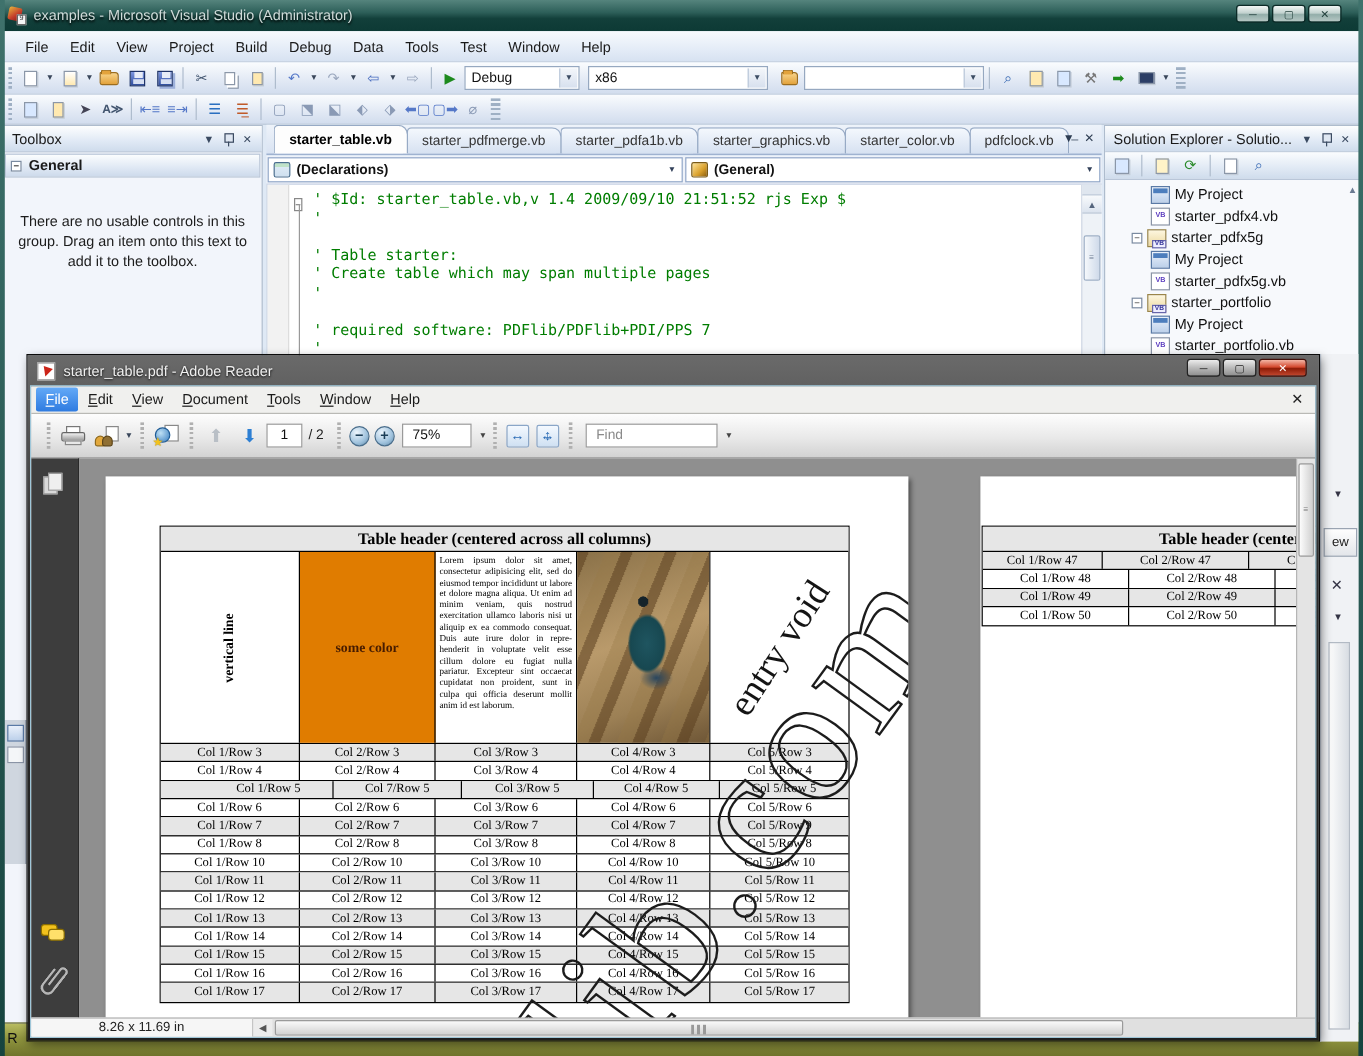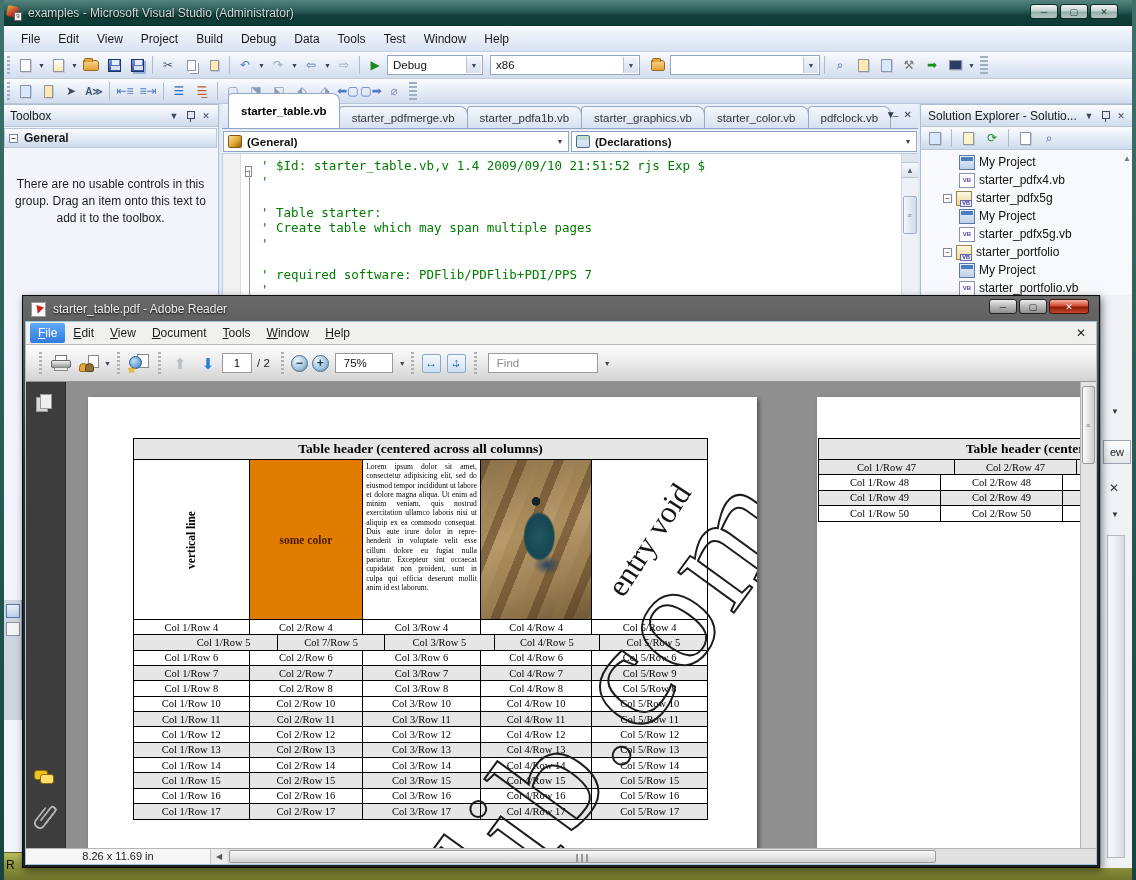--- a/index.html
+++ b/index.html
@@ -75,21 +75,21 @@
     line-height:7px; text-align:center; color:#333; }
   .tb-msg { margin:28px 10px; font-size:12px; color:#1c1c1c; text-align:center; line-height:17px; }
 
   
   .tabstrip { position:absolute; left:222px; top:104px; width:696px; height:25px;
     background:linear-gradient(to bottom,#eef3fa,#d9e3f2); border-bottom:1px solid #8fa5c7;
     display:flex; align-items:flex-end; padding-left:6px; }
   .vs-tab { height:22px; padding:0 12px; font-size:11.5px; color:#333; display:flex; align-items:center;
     background:linear-gradient(to bottom,#f4f8fd,#d6e1f1); border:1px solid #97aac5; border-bottom:none;
     border-radius:4px 8px 0 0; margin-right:-1px; position:relative; }
-  .vs-tab.active { background:#fdfdfd; font-weight:bold; color:#000; z-index:2; height:35px; }
+  .vs-tab.active { background:#fdfdfd; font-weight:bold; color:#000; z-index:2; height:24px; }
   .tabstrip-btns { position:absolute; right:6px; top:5px; display:flex; gap:8px; align-items:center; }
   .tabstrip-btns .g { font-size:10px; color:#2d3c52; }
 
   .navbar { position:absolute; left:222px; top:130px; width:696px; height:24px; background:#eef2f9;
     display:flex; gap:2px; padding:1px; border-bottom:1px solid #c2cee0; }
   .navcombo { flex:1; background:#fff; border:1px solid #8fa5c7; display:flex; align-items:center;
     gap:5px; font-size:11.5px; font-weight:bold; color:#111; padding-left:4px; position:relative; }
   .navcombo .dd { position:absolute; right:0; top:0; bottom:0; width:16px; display:flex; align-items:center;
     justify-content:center; font-size:7px; color:#33415a; }
   .mini-icon { width:14px; height:13px; border-radius:2px; }
@@ -426,27 +426,27 @@
           <div class="vs-tab">pdfclock.vb</div>
         </span>
       <span class="tabstrip-btns">
         <span class="g">▼̶</span>
         <span class="g">✕</span>
       </span>
     </div>
 
     <div class="navbar">
       <div class="navcombo">
+        <span class="mini-icon mi-book"></span>
+        <span>(Declarations)</span>
+        <span class="dd">▼</span>
+      </div>
+      <div class="navcombo">
         <span class="mini-icon mi-general"></span>
         <span>(General)</span>
-        <span class="dd">▼</span>
-      </div>
-      <div class="navcombo">
-        <span class="mini-icon mi-book"></span>
-        <span>(Declarations)</span>
         <span class="dd">▼</span>
       </div>
     </div>
 
     <div class="code-area">
       <div class="code-margin"></div>
       <div class="outline-rail">
         <span class="obox">−</span>
         <span class="oline"></span><span class="ofoot"></span>
       </div>
@@ -659,20 +659,27 @@
                   <div class="lorem">Lorem ipsum dolor sit amet, consectetur adipisicing elit, sed do eiusmod tempor incididunt ut labore et dolore magna aliqua. Ut enim ad minim veniam, quis nostrud exercitation ullamco laboris nisi ut aliquip ex ea commodo consequat. Duis aute irure dolor in repre- henderit in voluptate velit esse cillum dolore eu fugiat nulla pariatur. Excepteur sint occaecat cupidatat non proident, sunt in culpa qui officia deserunt mollit anim id est laborum.</div>
                 </div>
                 <div class="pt-bigcell" style="width:112px;">
                   <div class="cell-photo"></div>
                 </div>
                 <div class="pt-bigcell" style="width:115px;">
                   <span class="stamp">entry void</span>
                 </div>
               </div>
               <div class="grid-rows" id="grid1">
+                  <div class="g-row shade">
+                    <div class="g-cell" style="width: 116px;">Col 1/Row 3</div>
+                    <div class="g-cell" style="width: 114px;">Col 2/Row 3</div>
+                    <div class="g-cell" style="width: 118px;">Col 3/Row 3</div>
+                    <div class="g-cell" style="width: 112px;">Col 4/Row 3</div>
+                    <div class="g-cell" style="width: 115px;">Col 5/Row 3</div>
+                  </div>
                   <div class="g-row">
                     <div class="g-cell" style="width: 116px;">Col 1/Row 4</div>
                     <div class="g-cell" style="width: 114px;">Col 2/Row 4</div>
                     <div class="g-cell" style="width: 118px;">Col 3/Row 4</div>
                     <div class="g-cell" style="width: 112px;">Col 4/Row 4</div>
                     <div class="g-cell" style="width: 115px;">Col 5/Row 4</div>
                   </div>
                   <div class="g-row shade">
                     <div class="g-cell" style="width: 116px; margin-left: 36px;">Col 1/Row 5</div>
                     <div class="g-cell" style="width: 114px;">Col 7/Row 5</div>
@@ -759,21 +766,21 @@
                   </div>
                 </div>
             </div>
           </div>
 
           <div class="pdf-page" id="page2">
             <div class="pdf-table" style="left:1px; top:41px; width:540px;">
               <div class="pt-header">Table header (centered across all columns)</div>
               <div class="grid-rows" id="grid2">
                   <div class="g-row shade">
-                    <div class="g-cell" style="width: 136px;">Col 1/Row 47</div>
+                    <div class="g-cell" style="width: 100px;">Col 1/Row 47</div>
                     <div class="g-cell" style="width: 122px;">Col 2/Row 47</div>
                     <div class="g-cell" style="width: 122px;">Col 3/Row 47</div>
                   </div>
                   <div class="g-row">
                     <div class="g-cell" style="width: 122px;">Col 1/Row 48</div>
                     <div class="g-cell" style="width: 122px;">Col 2/Row 48</div>
                     <div class="g-cell" style="width: 122px;">Col 3/Row 48</div>
                   </div>
                   <div class="g-row shade">
                     <div class="g-cell" style="width: 122px;">Col 1/Row 49</div>

